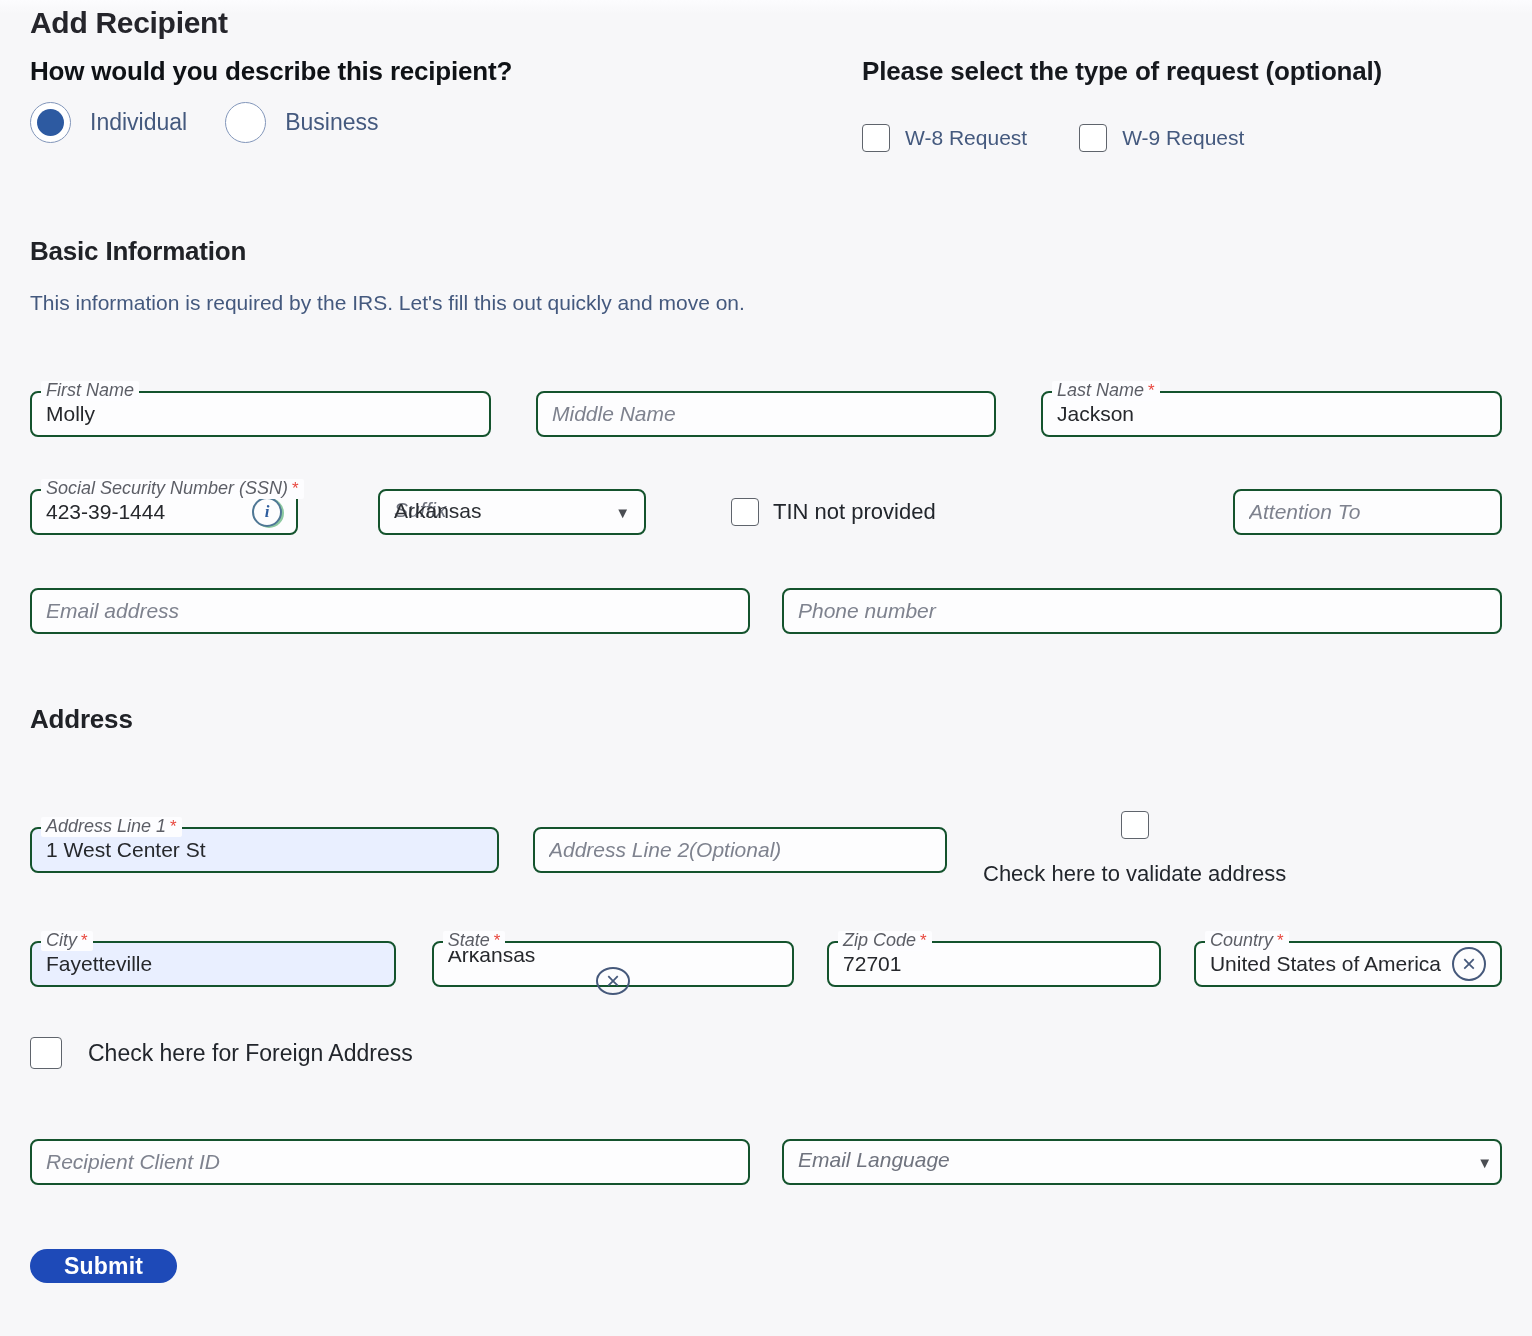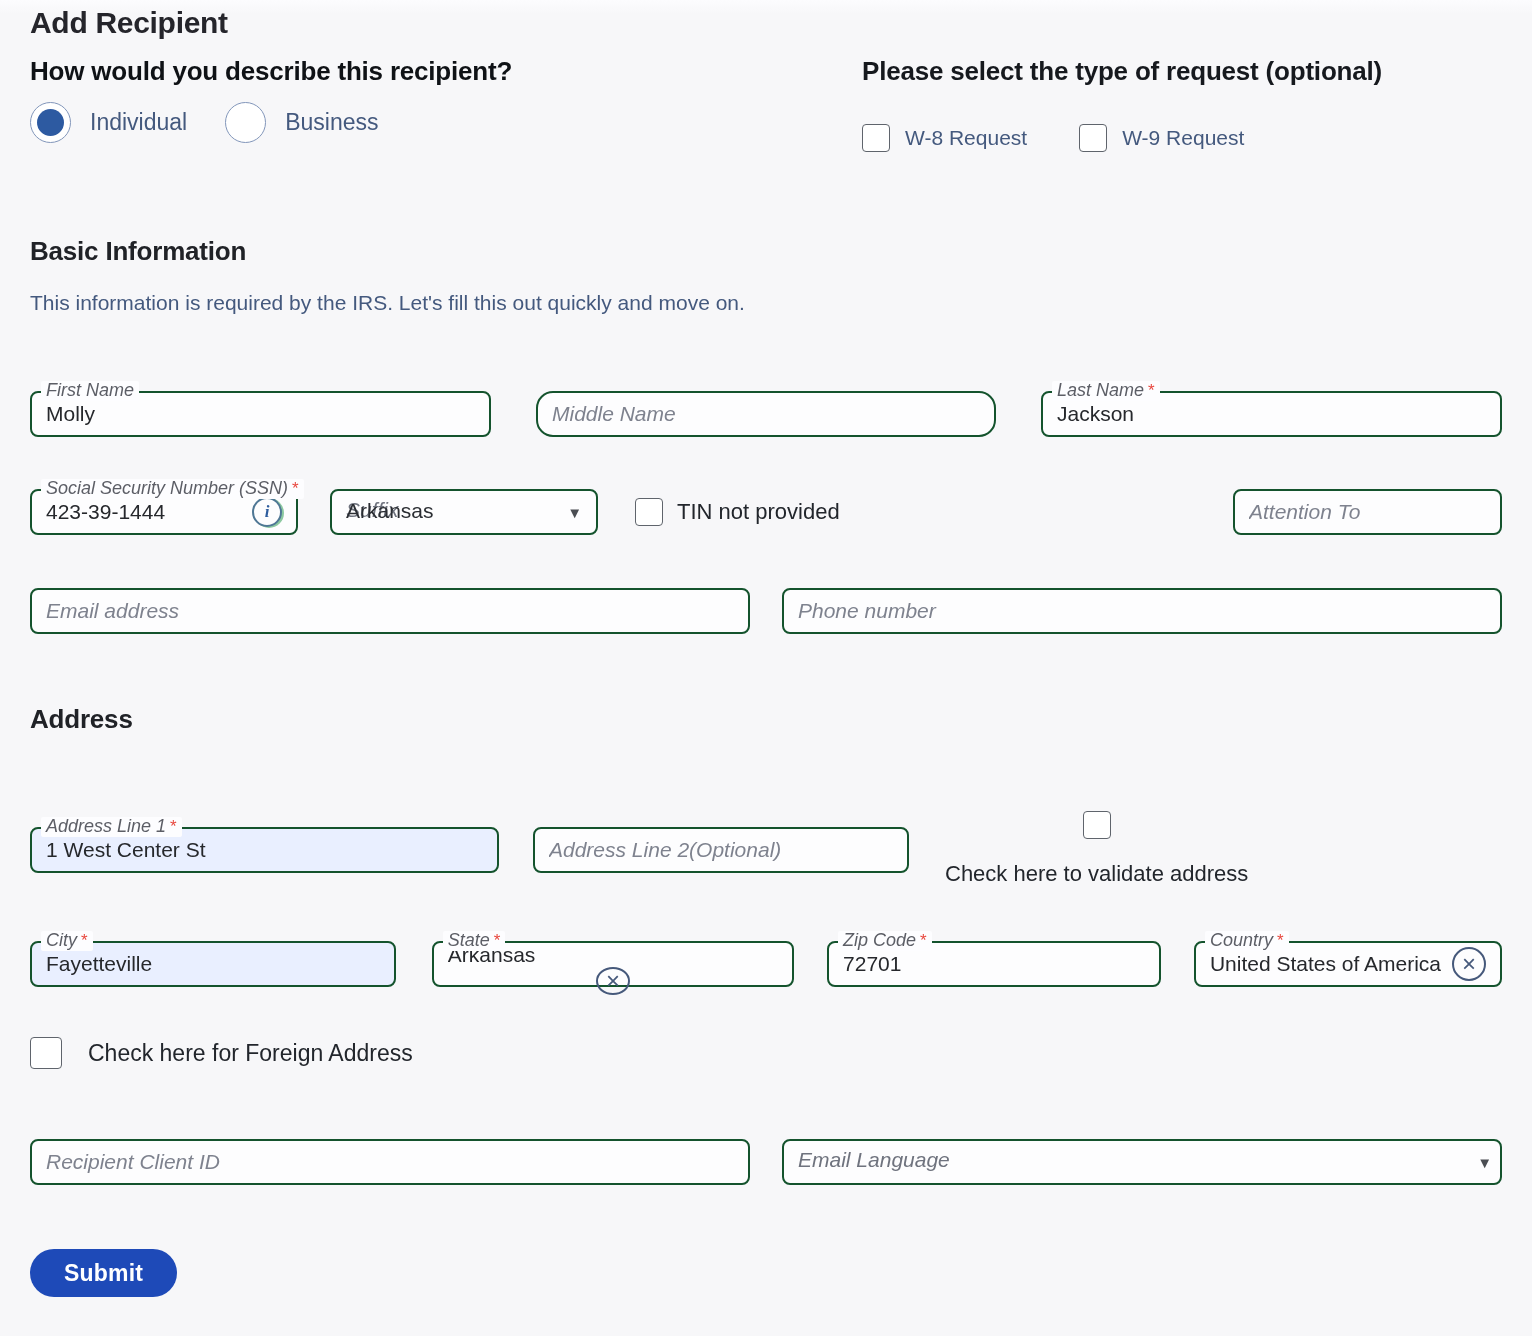--- a/index.html
+++ b/index.html
@@ -35,21 +35,21 @@
   .cbx-opt { display:flex; align-items:center; gap:15px; }
   .cbx-label { font-size:21px; color:#44597e; }
   .cbx-label-dark { font-size:22px; color:#22262c; }
 
   h2.section-title { margin:0; font-size:26px; font-weight:700; color:#202227; letter-spacing:-0.2px; }
   .basic-title { margin-top:84px !important; }
   .section-sub { margin-top:24px; font-size:21px; color:#44597e; }
 
   .frow { display:flex; align-items:center; }
   .row1 { margin-top:76px; }
-  .row2 { margin-top:52px; }
+  .row2 { margin-top:52px;gap:48px; }
   .row3 { margin-top:53px; }
 
   .field { position:relative; height:46px; border:2px solid #14532d; border-radius:8px;
     background:#fdfdfe; display:flex; align-items:center; padding:0 14px; }
   .field.autofill { background:#e9efff; }
   .field input { border:none; outline:none; background:transparent; width:100%;
     font-size:21px; color:#26282c; font-family:inherit; padding:0; }
   .field input::placeholder { font-style:italic; color:#7e828e; opacity:1; }
   .notch-label { position:absolute; top:-12px; left:9px; font-size:18px; font-style:italic;
     color:#5c5e66; background:#fdfdff; padding:0 5px; line-height:1.1; white-space:nowrap; border-radius:2px; }
@@ -69,26 +69,26 @@
   .overlap-ph { position:absolute; left:0; top:0; font-size:21px; font-style:italic; color:#6f737e; }
   .overlap-val { position:absolute; left:0; top:1px; font-size:21px; color:#2b2e33; }
 
   .addr-title { margin-top:70px !important; }
   .addr-row1 { margin-top:78px; }
   .addr-row2 { margin-top:54px; }
   .foreign-row { margin-top:50px; }
   .extra-row { margin-top:70px; }
 
   .submit-btn { margin-top:64px; display:inline-flex; align-items:center; justify-content:center;
-    min-width:142px; height:48px; padding:0 34px; border:none; border-radius:28px;
+    min-width:142px; height:34px; padding:0 34px; border:none; border-radius:28px;
     background:#1e4ab8; color:#ffffff; font-size:23px; font-weight:700;
     font-family:inherit; cursor:pointer; letter-spacing:0.2px; }
 
-  .w461{width:461px;} .w460{width:460px;border-radius:17px;} .w268{width:268px;} .w269{width:269px;}
-  .w720{width:720px;} .w469{width:469px;} .w466{width:376px;}
+  .w461{width:461px;} .w460{width:460px;} .w268{width:268px;} .w269{width:269px;}
+  .w720{width:720px;} .w469{width:469px;} .w466{width:414px;}
   .w342{width:408px;} .w341{width:404px;} .w344{width:372px;} .w343{width:343px;}
   .g45{margin-left:45px;} .g32{margin-left:32px;} .g37{margin-left:37px;}
   .g34{margin-left:34px;} .g36{margin-left:36px;flex-direction:column;} .g33{margin-left:33px;}
   .push-right{margin-left:auto;}
 </style>
 </head>
 <body>
 
 <div class="page">
 

